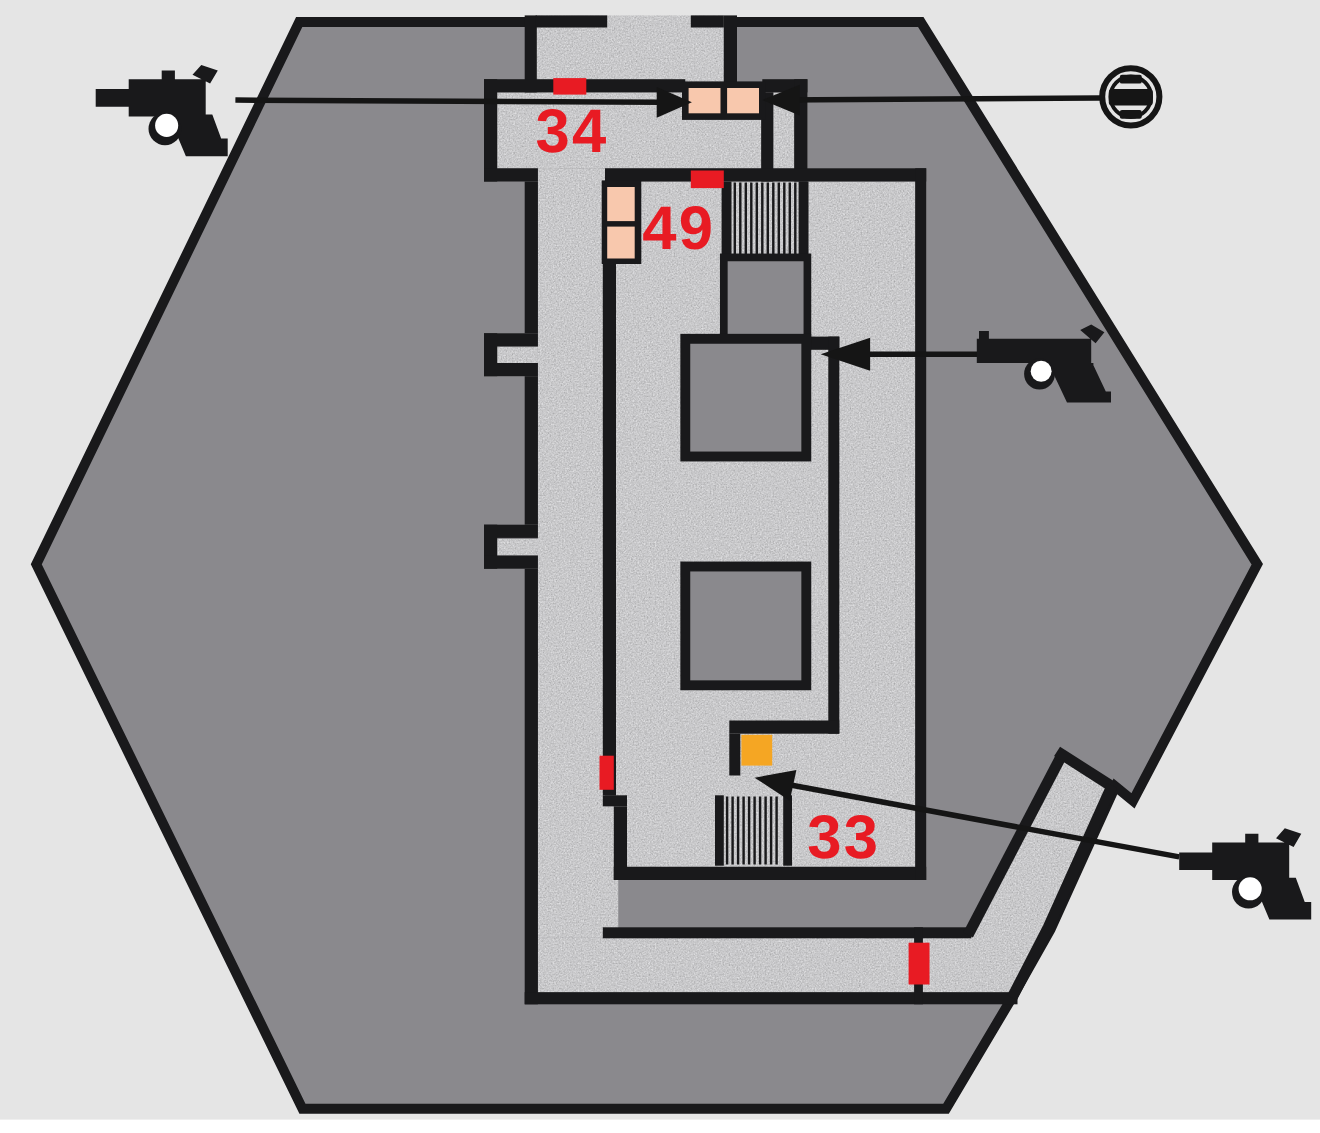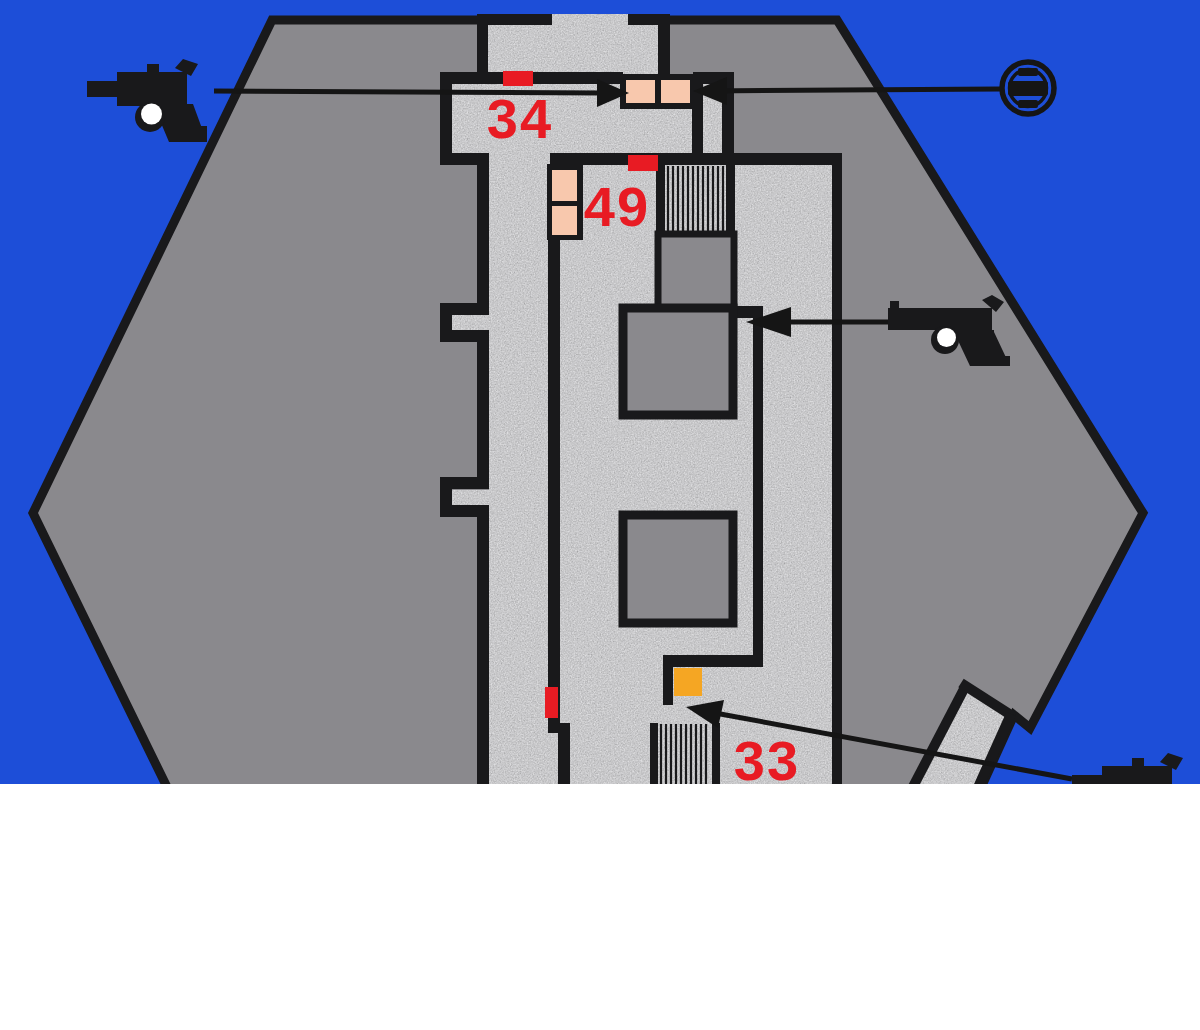--- a/index.html
+++ b/index.html
@@ -1,16 +1,16 @@
 <!DOCTYPE html>
 <html><head>
 <meta charset="utf-8">
 <style>
   html,body{margin:0;padding:0;background:#ffffff;}
-  .stage{position:relative;width:1200px;height:784px;background:#1d4ed8;overflow:hidden;
+  .stage{position:relative;width:1200px;height:1018px;background:#e5e5e5;overflow:hidden;
          font-family:"Liberation Sans", sans-serif;}
   svg{display:block;}
   text.room-label{font-family:"Liberation Sans", sans-serif;font-weight:bold;
                   font-size:56px;letter-spacing:2px;}
 </style>
 </head>
 <body>
 
 <div class="stage">
 <svg width="1200" height="1030" viewBox="0 0 1200 1030">

